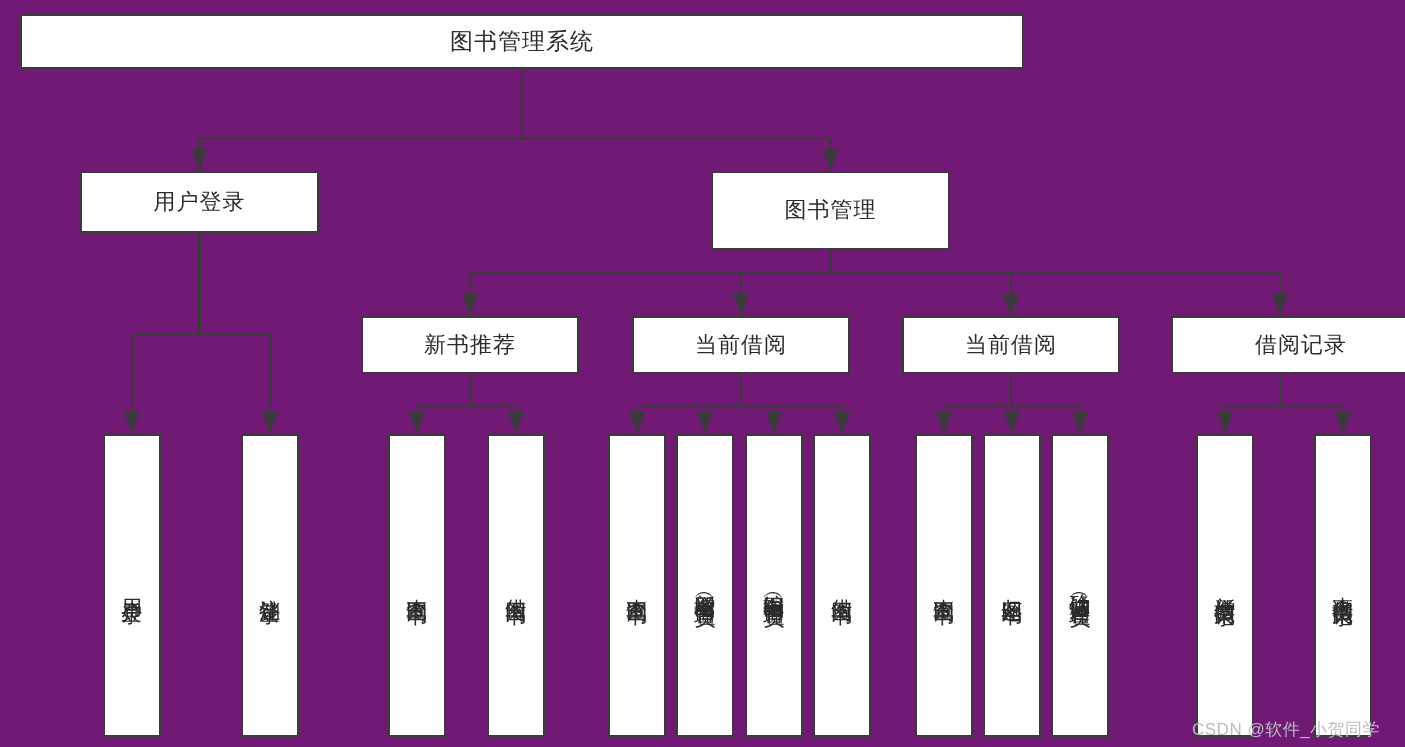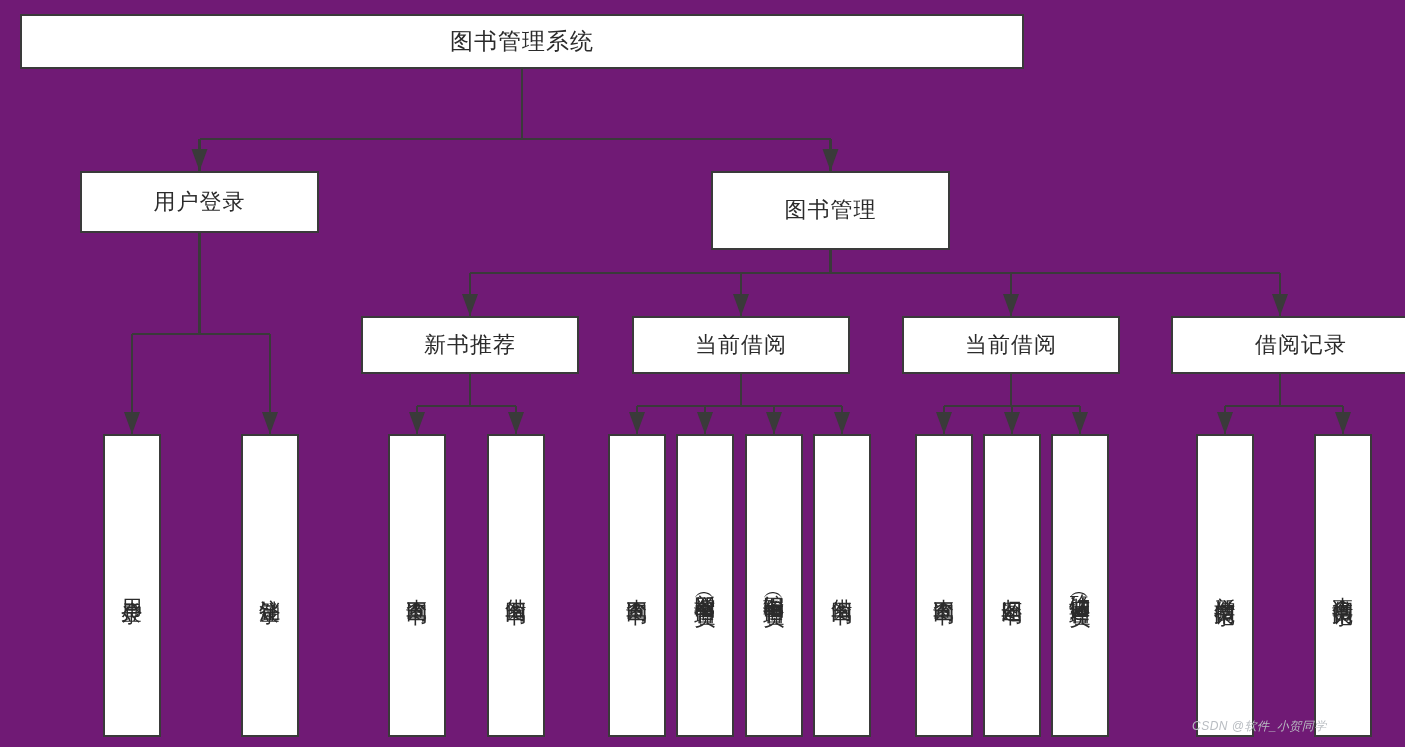--- a/index.html
+++ b/index.html
@@ -51,25 +51,24 @@
     text-orientation: upright;
     font-size: 21px;
     line-height: 1.22;
     letter-spacing: 2px;
     white-space: nowrap;
     text-align: center;
     color: #2b2b2b;
   }
   .watermark {
     position: absolute;
-    font-size: 12px;
+    font-size: 17px;
     color: #b9bdc2;
     letter-spacing: 0.5px;
     white-space: nowrap;
-    font-style: italic;
   }
 </style>
 </head>
 <body>
 
 <div id="canvas">
   <svg id="edges" viewBox="0 0 1405 747">
       <line x1="522" y1="69" x2="522" y2="139" stroke="#3a3a3a" stroke-width="2.6" shape-rendering="crispEdges"></line>
       <line x1="199.5" y1="139" x2="830.5" y2="139" stroke="#3a3a3a" stroke-width="2.6" shape-rendering="crispEdges"></line>
       <line x1="199.5" y1="139" x2="199.5" y2="171" stroke="#3a3a3a" stroke-width="2.6" shape-rendering="crispEdges"></line>

